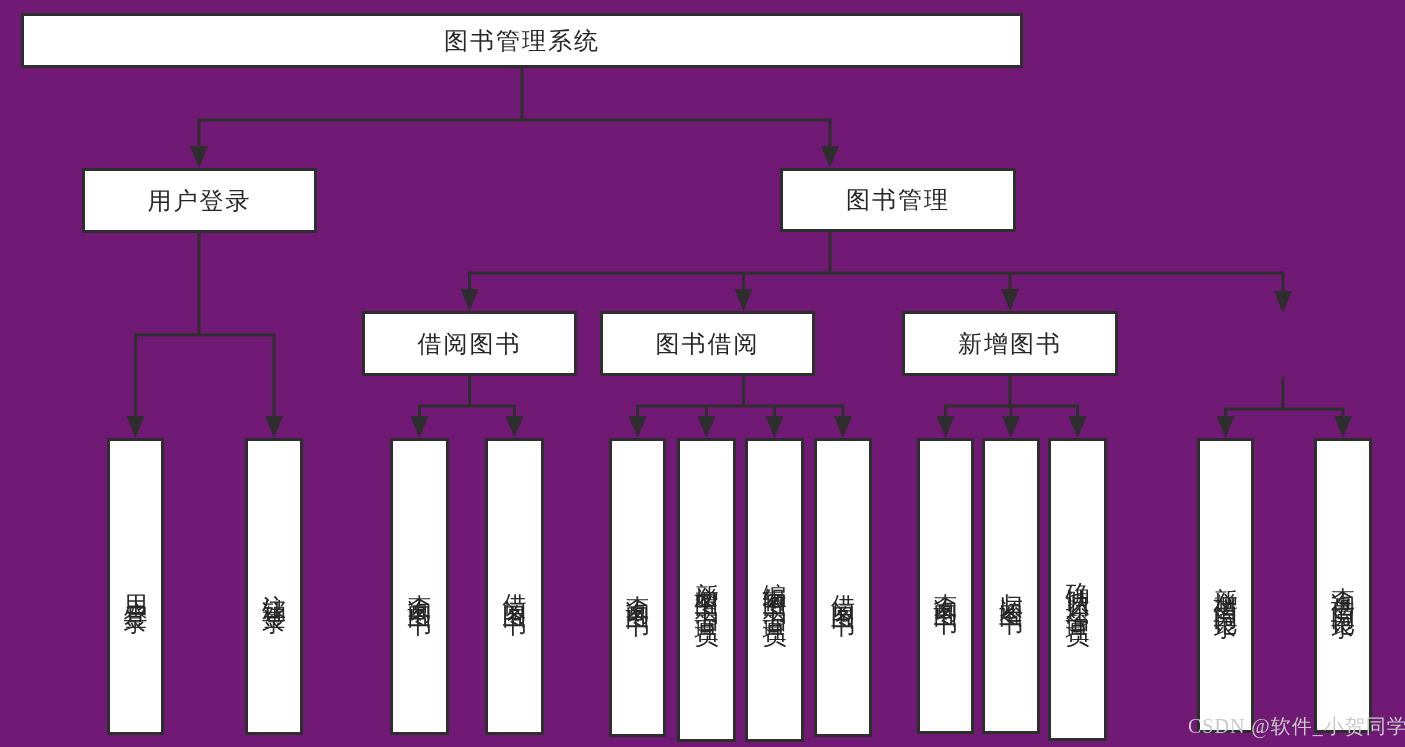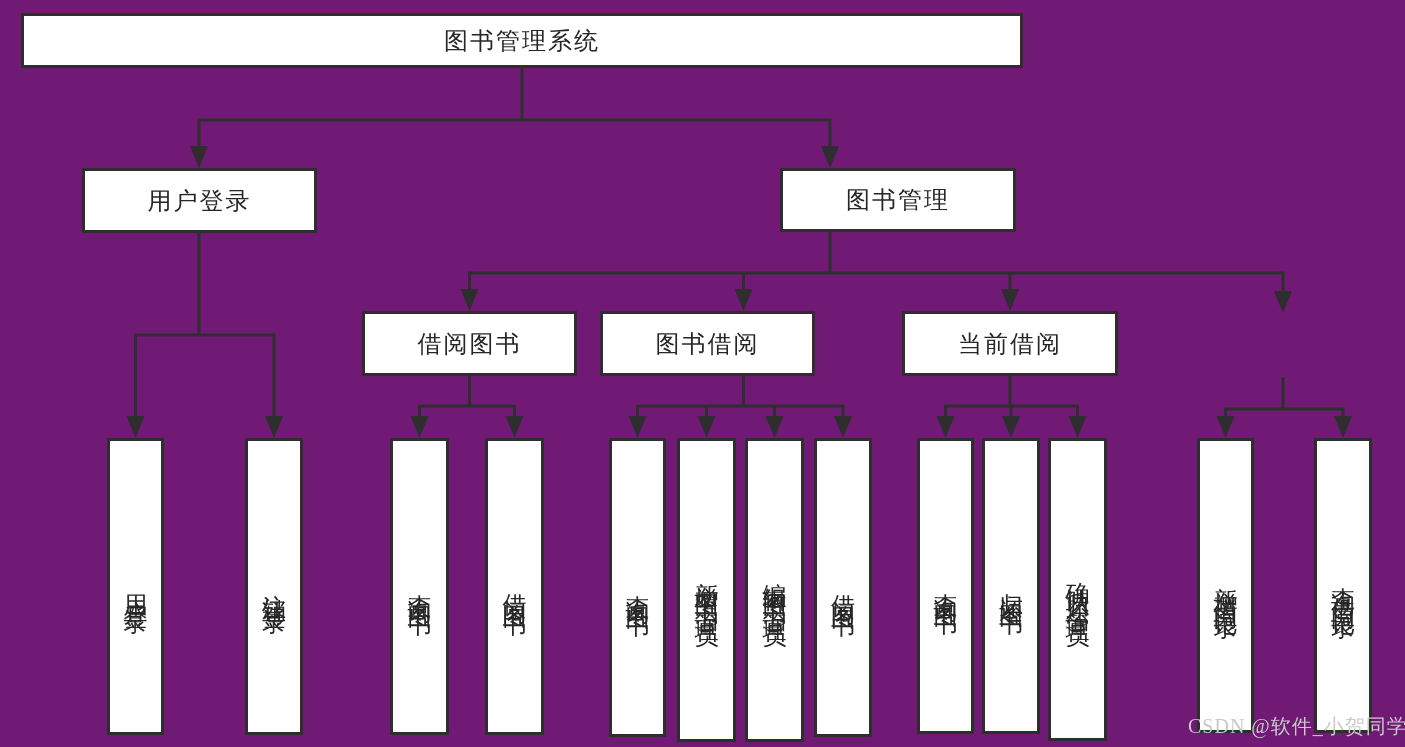--- a/index.html
+++ b/index.html
@@ -80,21 +80,21 @@
     </g>
   </svg>
 
   <div class="box" style="left:21px;top:13px;width:1002px;height:55px;">图书管理系统</div>
 
   <div class="box" style="left:82px;top:168px;width:235px;height:65px;">用户登录</div>
   <div class="box" style="left:740px;top:168px;width:236px;height:64px;margin-left:40px;">图书管理</div>
 
   <div class="box" style="left:362px;top:311px;width:215px;height:65px;">借阅图书</div>
   <div class="box" style="left:600px;top:311px;width:215px;height:65px;">图书借阅</div>
-  <div class="box" style="left:902px;top:311px;width:216px;height:65px;">当前借阅</div>
+  <div class="box" style="left:902px;top:311px;width:216px;height:65px;">新增图书</div>
 
   <div class="box vbox" style="left:107px;top:438px;width:57px;height:297px;">用户登录</div>
   <div class="box vbox" style="left:245px;top:438px;width:58px;height:297px;">注销登录</div>
 
   <div class="box vbox" style="left:390px;top:438px;width:59px;height:297px;">查询图书</div>
   <div class="box vbox" style="left:485px;top:438px;width:59px;height:297px;">借阅图书</div>
 
   <div class="box vbox" style="left:609px;top:438px;width:57px;height:299px;">查询图书</div>
   <div class="box vbox" style="left:677px;top:438px;width:59px;height:304px;">新增图书（管理员）</div>
   <div class="box vbox" style="left:745px;top:438px;width:59px;height:304px;">编辑图书（管理员）</div>

